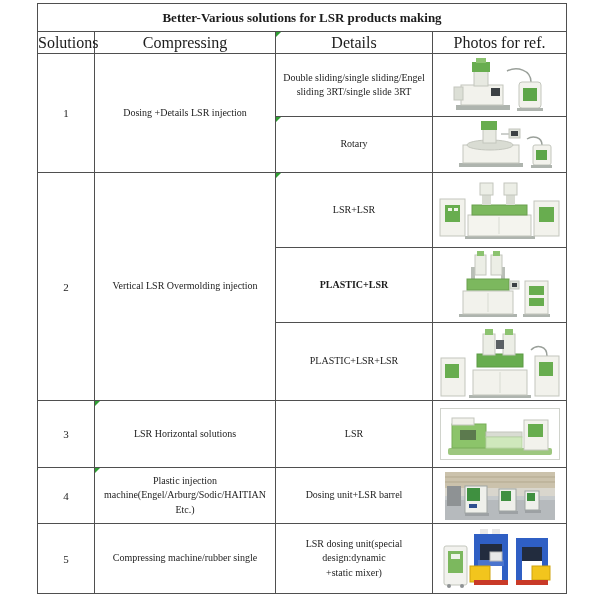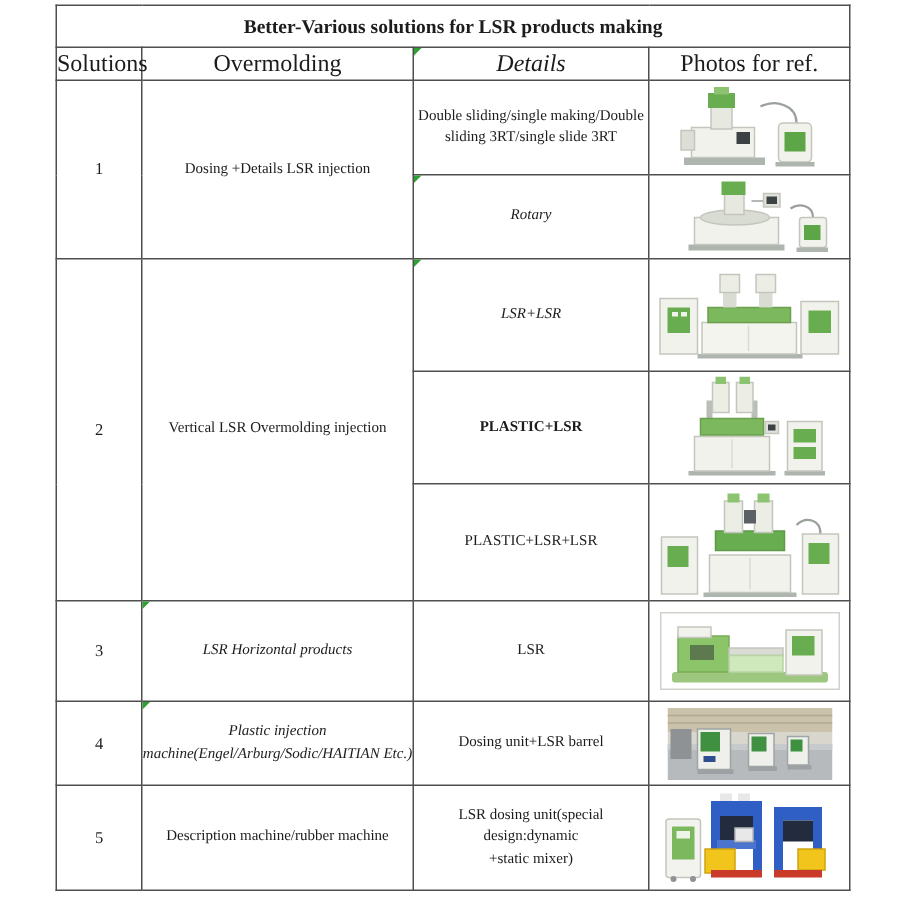--- a/index.html
+++ b/index.html
@@ -14,21 +14,21 @@
   tr.r1a{height:63px;} tr.r1b{height:56px;}
   tr.r2a{height:75px;} tr.r2b{height:75px;font-weight:bold;} tr.r2c{height:78px;}
   tr.r3{height:67px;} tr.r4{height:56px;} tr.r5{height:70px;}
   td.title{font-weight:bold;font-size:13px;border:1px solid #333;}
   td.head{font-size:16px;}
   td.num{font-size:11px;}
   td.desc,td.det{font-size:10px;line-height:1.45;white-space:pre-line;padding:1px 2px;}
   td.photo{background:#ffffff;}
   td.photo .ph{display:flex;align-items:center;justify-content:center;}
   
-  td.tick{position:relative;font-style:italic;}
+  td.tick{position:relative;}
   td.tick::before{content:"";position:absolute;top:0;left:0;width:0;height:0;
     border-top:5px solid #2f9e33;border-right:5px solid transparent;}
   svg{display:block;}
 </style>
 </head>
 <body>
 
 <table class="sheet">
   <colgroup>
       <col class="c-sol">
@@ -37,29 +37,29 @@
       <col class="c-photo">
     </colgroup>
 
   <tbody>
       <tr class="r-title">
     <td class="title" colspan="4">Better-Various solutions for LSR products making</td>
   </tr>
 
   <tr class="r-head">
     <td class="head">Solutions</td>
-    <td class="head">Overmolding</td>
+    <td class="head">Compressing</td>
     <td class="head tick">Details</td>
     <td class="head">Photos for ref.</td>
   </tr>
 
   <tr class="r1a">
     <td class="num" rowspan="2">1</td>
     <td class="desc" rowspan="2">Dosing +Details LSR injection</td>
-    <td class="det">Double sliding/single making/Double
+    <td class="det">Double sliding/single sliding/Engel
 sliding 3RT/single slide 3RT</td>
     <td class="photo">
       <div class="ph">
         <svg width="105" height="55" viewBox="0 0 105 55">
           <rect x="9" y="47" width="54" height="5" fill="#aeb4ae"></rect>
           <rect x="14" y="27" width="42" height="20" fill="#f2f2ec" stroke="#c3c6bd"></rect>
           <rect x="7" y="29" width="9" height="13" fill="#dcdfd6" stroke="#c3c6bd"></rect>
           <rect x="44" y="30" width="9" height="8" fill="#3c4144"></rect>
           <rect x="27" y="12" width="14" height="16" fill="#e7e9e1" stroke="#c3c6bd"></rect>
           <rect x="25" y="4" width="18" height="10" fill="#68ad4f"></rect>
@@ -163,21 +163,21 @@
           <rect x="66" y="8" width="12" height="21" fill="#eceee6" stroke="#c3c6bd"></rect>
           <rect x="68" y="3" width="8" height="6" fill="#8cc370"></rect>
           <rect x="59" y="14" width="8" height="9" fill="#5a6064"></rect>
         </svg>
       </div>
     </td>
   </tr>
 
   <tr class="r3">
     <td class="num">3</td>
-    <td class="desc tick">LSR Horizontal products</td>
+    <td class="desc tick">LSR Horizontal solutions</td>
     <td class="det">LSR</td>
     <td class="photo">
       <div class="ph">
         <svg width="120" height="52" viewBox="0 0 120 52">
           <rect x="0.5" y="0.5" width="119" height="51" fill="#ffffff" stroke="#d0d3cc"></rect>
           <rect x="8" y="40" width="104" height="7" rx="2" fill="#9dc77f"></rect>
           <rect x="12" y="16" width="34" height="24" fill="#8cc46a" stroke="#79ad58"></rect>
           <rect x="12" y="10" width="22" height="7" fill="#f2f2ec" stroke="#c3c6bd"></rect>
           <rect x="20" y="22" width="16" height="10" fill="#5c7a4e"></rect>
           <rect x="46" y="24" width="36" height="5" fill="#d9dcd3" stroke="#c3c6bd"></rect>
@@ -214,21 +214,21 @@
           <rect x="80" y="38" width="16" height="3" fill="#9da1a4"></rect>
           <rect x="80" y="19" width="14" height="19" fill="#eff0eb" stroke="#9fa5a3"></rect>
           <rect x="82" y="21" width="8" height="8" fill="#3f9040"></rect>
         </svg>
       </div>
     </td>
   </tr>
 
   <tr class="r5">
     <td class="num">5</td>
-    <td class="desc">Description machine/rubber machine</td>
+    <td class="desc">Compressing machine/rubber single</td>
     <td class="det">LSR dosing unit(special design:dynamic
 +static mixer)</td>
     <td class="photo">
       <div class="ph">
         <svg width="120" height="62" viewBox="0 0 120 62">
           <rect x="4" y="18" width="23" height="39" rx="2" fill="#f2f2ee" stroke="#c3c6bd"></rect>
           <rect x="8" y="23" width="15" height="22" fill="#7cb85e"></rect>
           <rect x="11" y="26" width="9" height="5" fill="#eef4e8"></rect>
           <circle cx="9" cy="58" r="2" fill="#8e9294"></circle>
               <circle cx="22" cy="58" r="2" fill="#8e9294"></circle>

